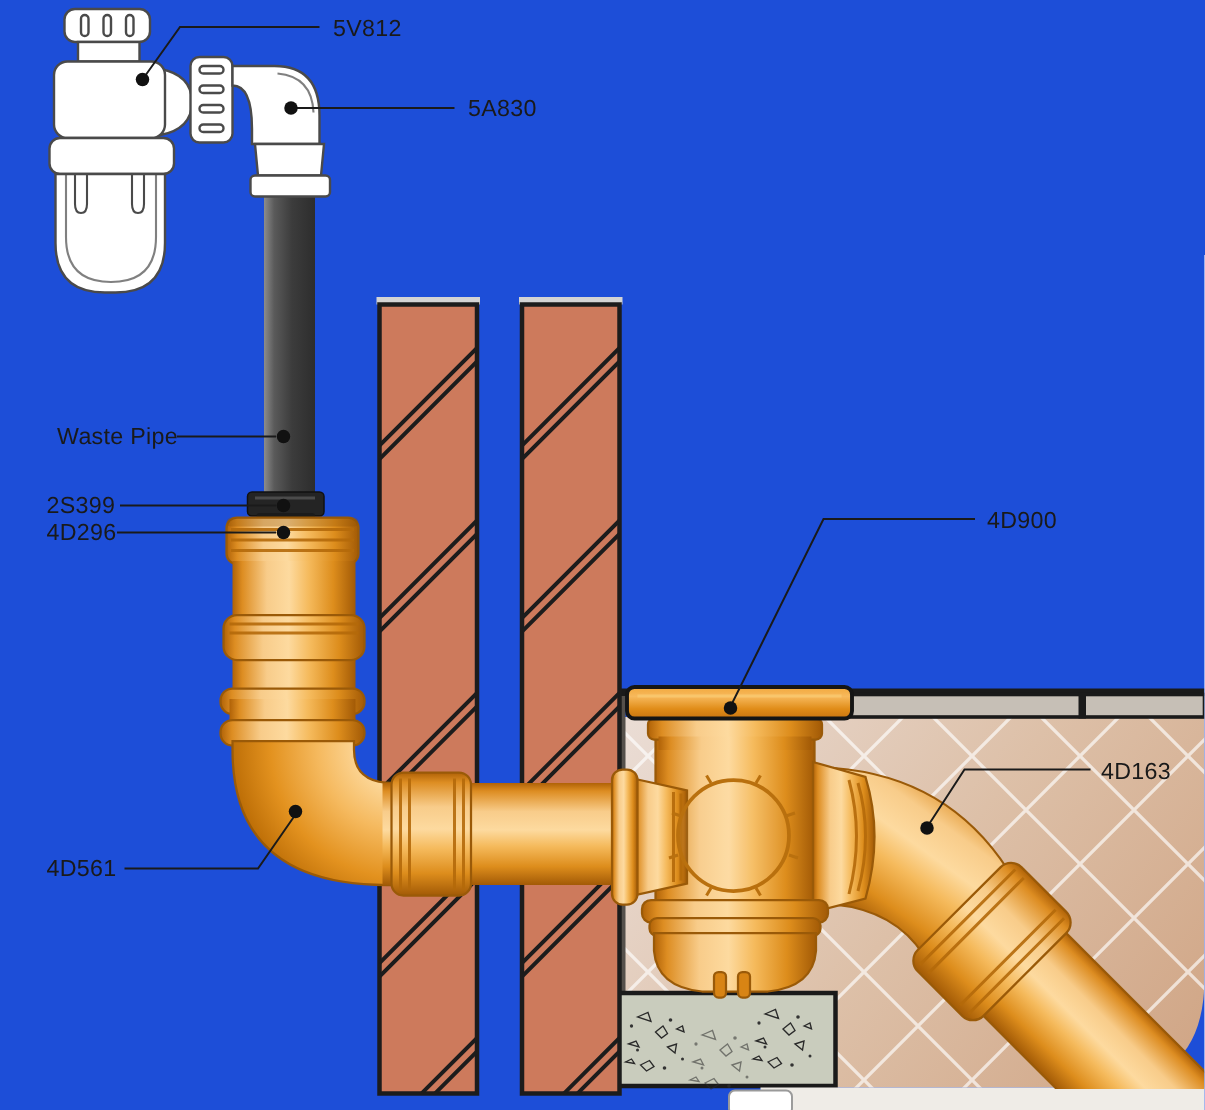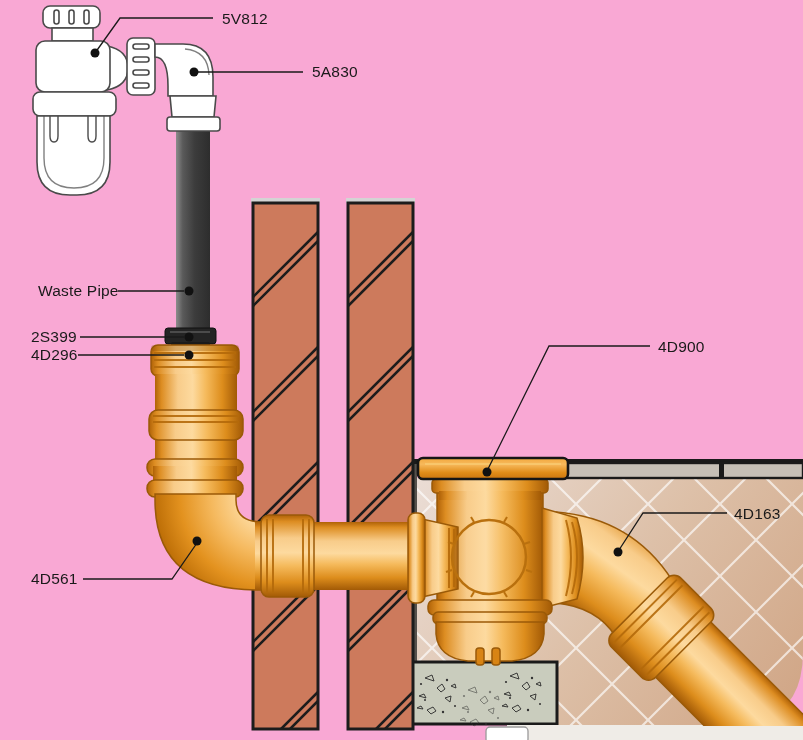--- a/index.html
+++ b/index.html
@@ -1,16 +1,16 @@
 <!DOCTYPE html>
 <html><head>
 <meta charset="utf-8">
 <style>
   html,body{margin:0;padding:0;background:#ffffff;}
-  .stage{position:relative;width:803px;height:740px;background:#f9a8d4;overflow:hidden;
+  .stage{position:relative;width:803px;height:740px;background:#1d4ed8;overflow:hidden;
          font-family:"Liberation Sans",sans-serif;}
   svg{display:block;}
   text.part-label{font-family:"Liberation Sans",sans-serif;font-size:15.5px;fill:#1a1a1a;letter-spacing:.2px;}
   .leader{fill:none;stroke:#1a1a1a;stroke-width:1.3px;}
   .dot{fill:#111;}
   .white-part{fill:#ffffff;stroke:#4a4a4a;stroke-width:1.6;}
   .white-line{fill:none;stroke:#4a4a4a;stroke-width:1.4;}
   .o-edge{stroke:#9a5a08;stroke-width:1.5;}
   .rib{stroke:#b4690a;stroke-width:2;fill:none;opacity:.9;}
 </style>

